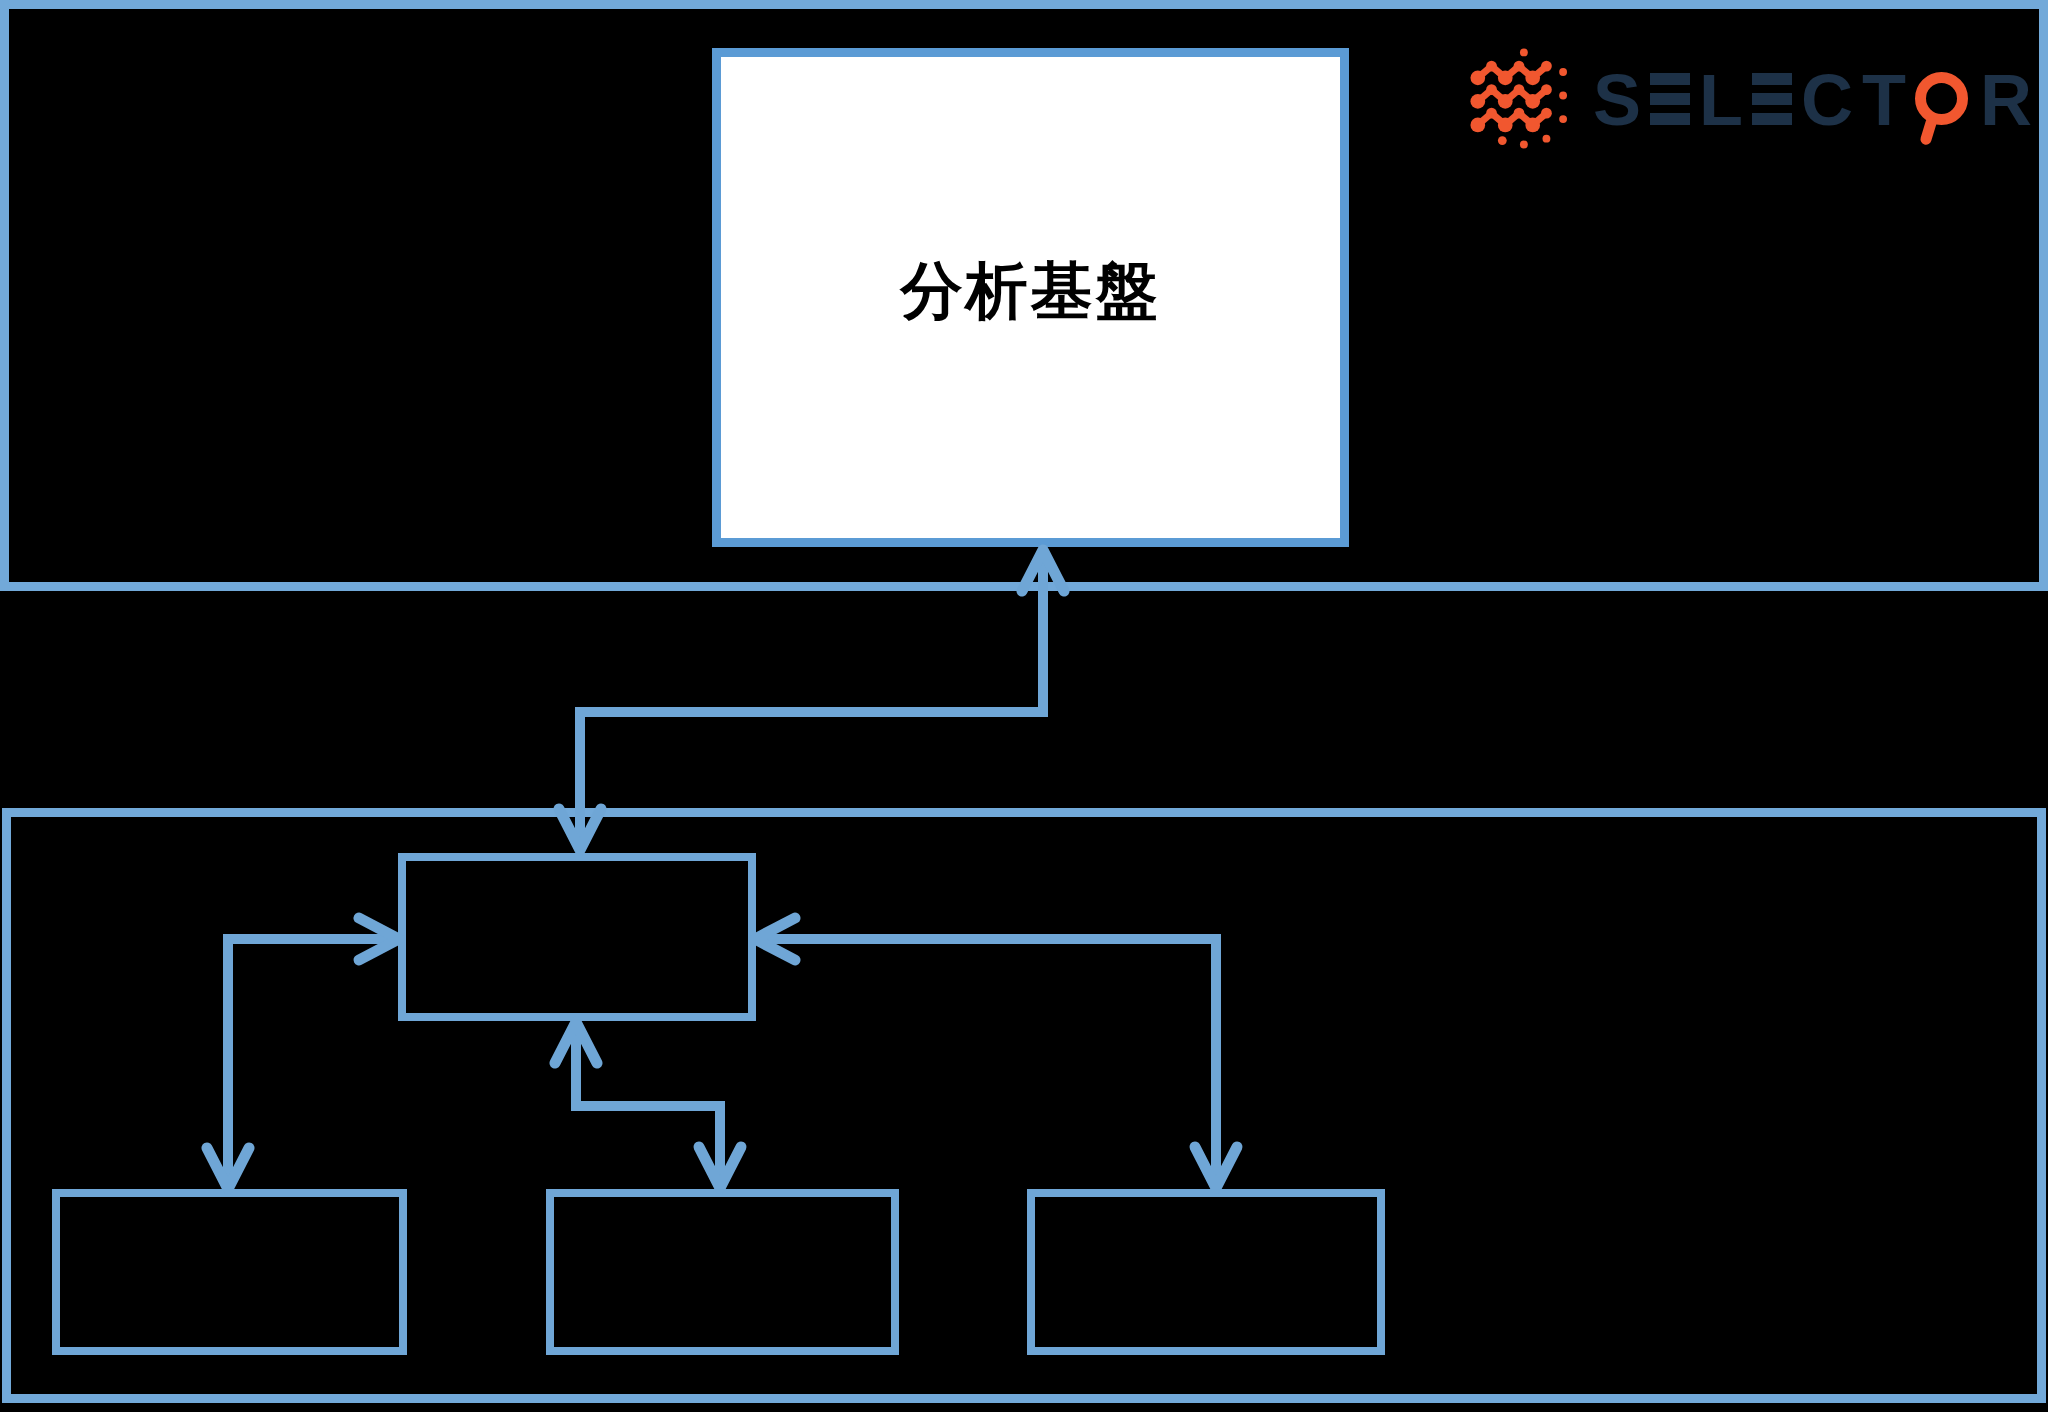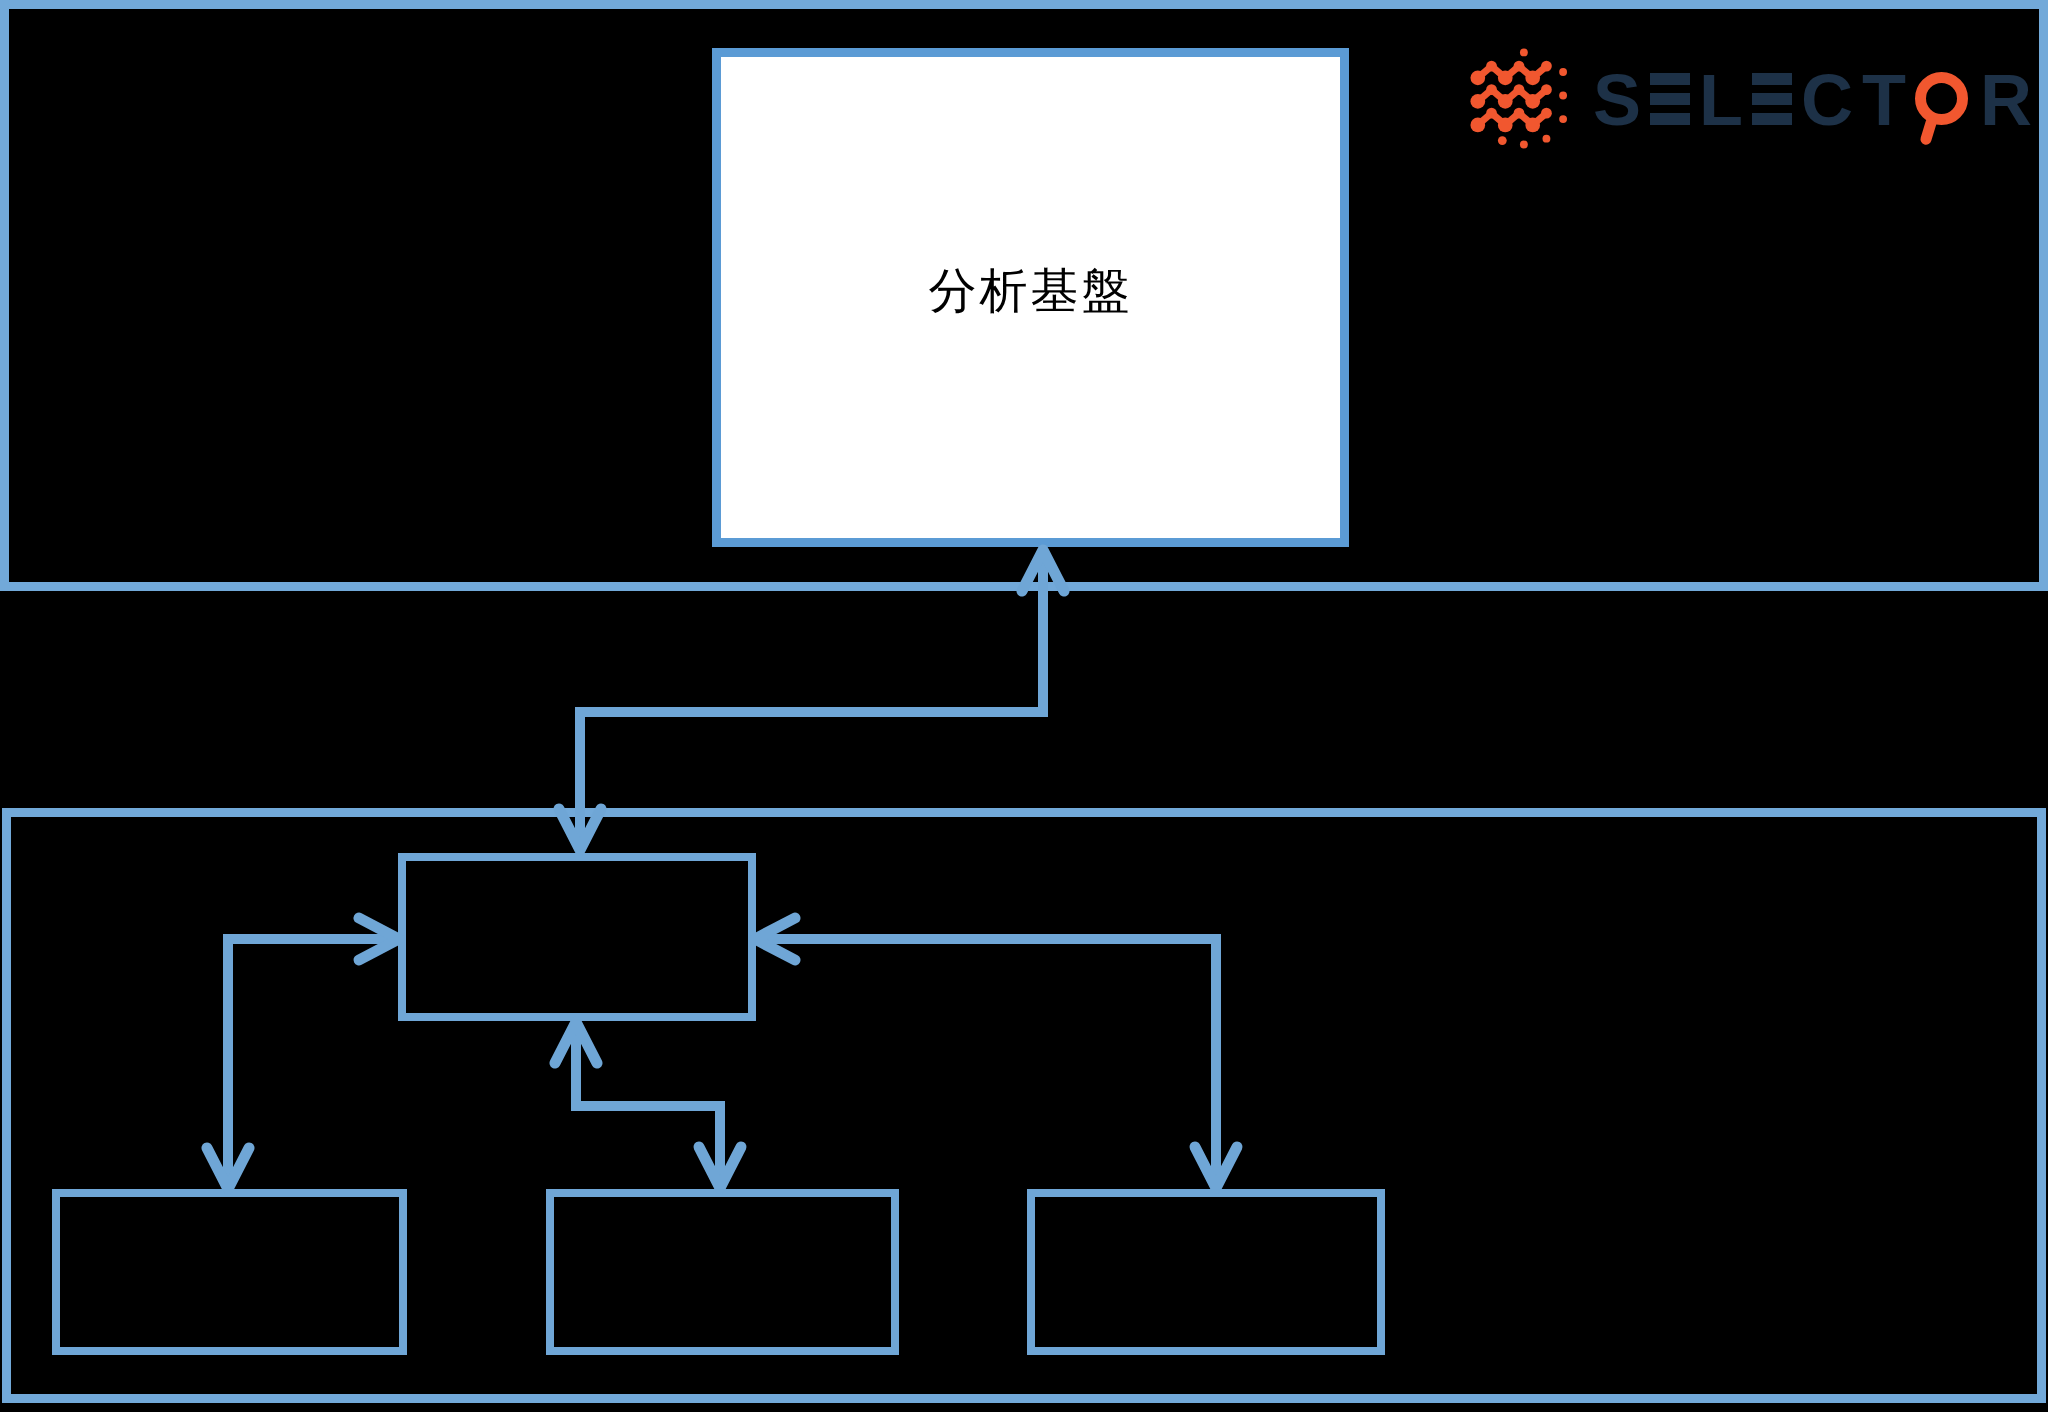--- a/index.html
+++ b/index.html
@@ -25,21 +25,21 @@
   .section.bottom{left:2px;top:808px;width:2044px;height:595px;}
   
   .analysis{
     position:absolute;left:712px;top:48px;width:637px;height:499px;
     box-sizing:border-box;border:9px solid var(--analysis_border);
     background:var(--analysis_bg);
     display:flex;align-items:center;justify-content:center;
     padding-bottom:14px;
   }
   .analysis .label{
-    font-size:48px;font-weight:400;letter-spacing:3px;color:var(--analysis_text);
+    font-size:62px;font-weight:700;letter-spacing:3px;color:var(--analysis_text);
   }
   
   .node{position:absolute;box-sizing:border-box;border:8px solid var(--node_border);background:transparent;}
   .node.hub    {left:398px;top:853px;width:358px;height:168px;}
   .node.b-left {left:52px;top:1189px;width:355px;height:166px;}
   .node.b-mid  {left:546px;top:1189px;width:353px;height:166px;}
   .node.b-right{left:1027px;top:1189px;width:358px;height:166px;}
   
   svg.connectors{position:absolute;left:0;top:0;width:2048px;height:1412px;}
   svg.connectors .shaft{stroke:var(--connector);stroke-width:10;fill:none;}

